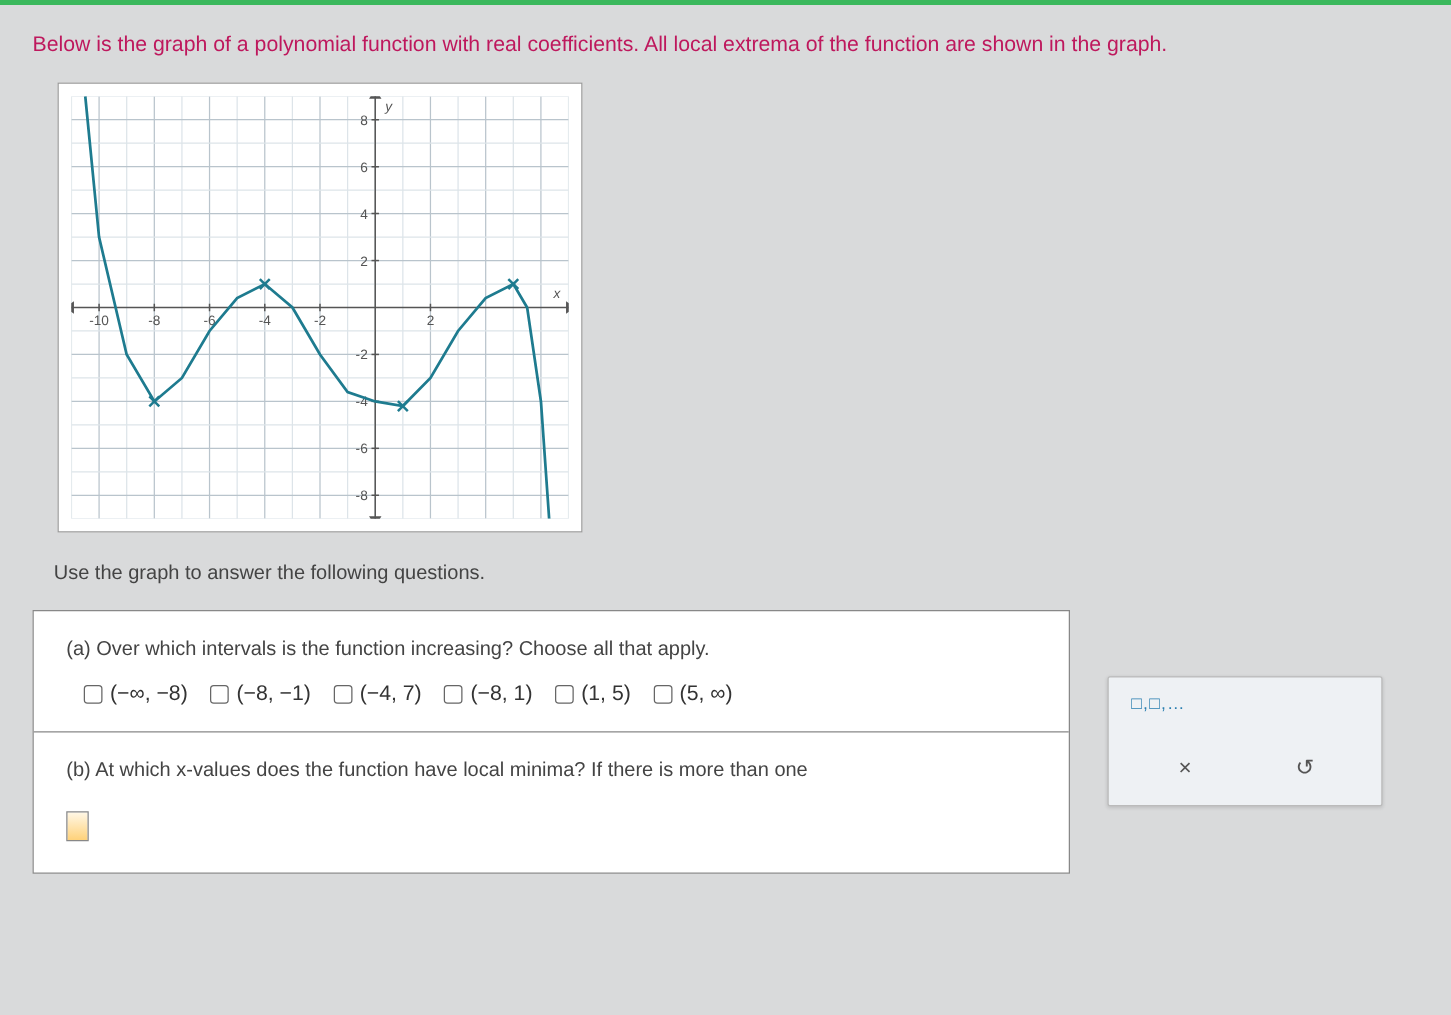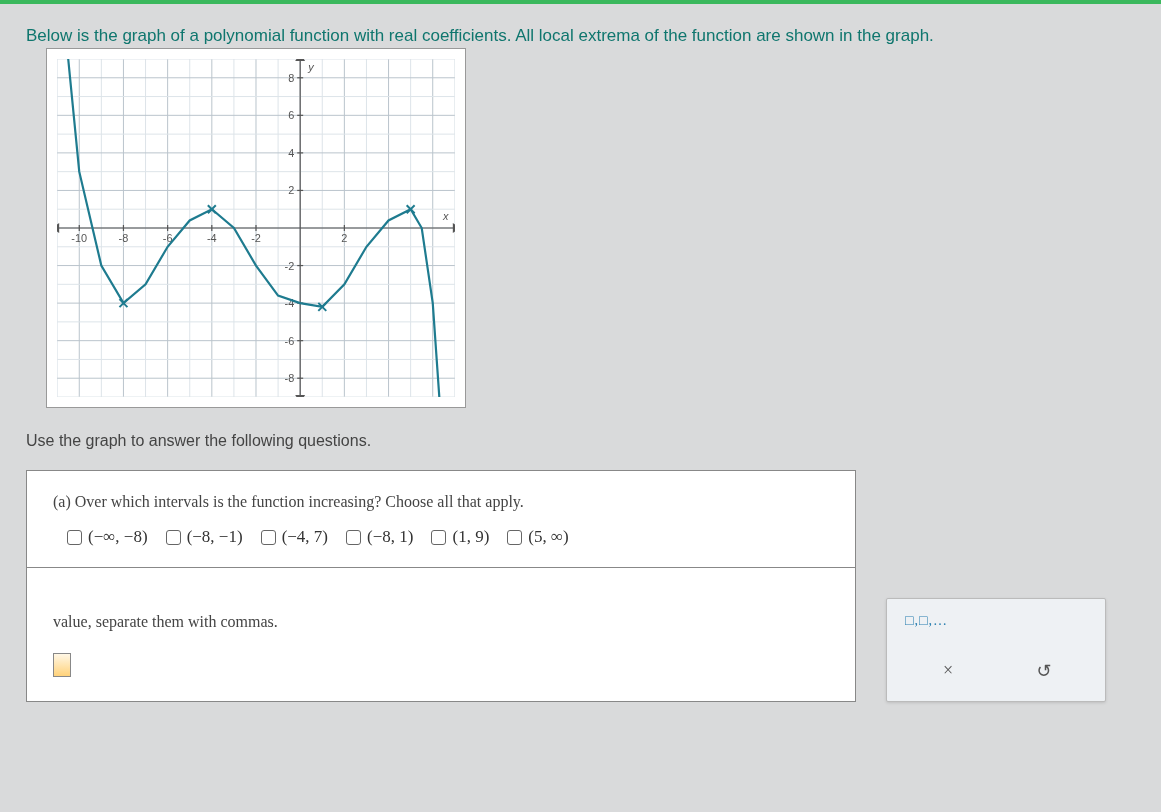--- a/index.html
+++ b/index.html
@@ -6,41 +6,41 @@
   body {
     font-family: Arial, Helvetica, sans-serif;
     background: #d9dadb;
     width: 1161px;
     height: 812px;
     overflow: hidden;
     color: #333;
   }
   .top-bar { height: 4px; background: #3bb85d; }
   .page { padding: 20px 26px; }
-  .intro { font-size: 17px; color: #0f766e; line-height: 1.4; }
+  .intro { font-size: 17px; color: #be185d; margin-bottom: 18px; line-height: 1.4; }
   .chart-box {
     width: 420px; height: 360px;
     background: #fff;
     border: 1px solid #999;
     margin-left: 20px;
     position: relative;
     padding: 10px;
   }
   .chart-svg { width: 100%; height: 100%; display: block; }
   .grid-line { stroke: #b9c4cc; stroke-width: 1; }
   .grid-line-light { stroke: #dde4e9; stroke-width: 1; }
   .axis { stroke: #555; stroke-width: 1.2; }
   .curve { stroke: #1e7b8f; stroke-width: 2.2; fill: none; }
   .tick-lbl { font-size: 11px; fill: #555; font-family: Arial; }
   .axis-lbl { font-size: 11px; fill: #555; font-style: italic; }
   .arrow { fill: #555; }
 
-  .instr { font-size: 16px; color: #444; margin: 24px 0 20px 0; }
-
-  .qa-row { display: flex; gap: 30px; align-items: flex-end; font-family: Liberation Serif, serif; }
+  .instr { font-size: 16px; color: #444; margin: 24px 0 20px 17px; }
+
+  .qa-row { display: flex; gap: 30px; align-items: center; }
   .qa-box {
     width: 830px;
     background: #fff;
     border: 1px solid #888;
   }
   .qa-section { padding: 20px 26px; border-bottom: 1px solid #888; }
   .qa-section:last-child { border-bottom: none; }
   .q-text { font-size: 16px; color: #444; margin-bottom: 14px; line-height: 1.4; }
   .opts { display: flex; flex-wrap: wrap; gap: 18px; align-items: center; font-size: 17px; color: #333; padding-left: 14px;}
   .opt { display: inline-flex; align-items: center; gap: 6px; white-space: nowrap; }
@@ -210,33 +210,32 @@
             <span class="opt">
               <span class="chk"></span>
               <span class="opt-lbl">(−4, 7)</span>
             </span>
             <span class="opt">
               <span class="chk"></span>
               <span class="opt-lbl">(−8, 1)</span>
             </span>
             <span class="opt">
               <span class="chk"></span>
-              <span class="opt-lbl">(1, 9)</span>
+              <span class="opt-lbl">(1, 5)</span>
             </span>
             <span class="opt">
               <span class="chk"></span>
               <span class="opt-lbl">(5, ∞)</span>
             </span>
           </div>
       </div>
 
       <div class="qa-section">
         <p class="q-text">
-          <br>
-          <span>value, separate them with commas.</span>
+          <span>(b) At which x-values does the function have local minima? If there is more than one</span><br>
         </p>
         <span class="answer-field" value=""></span>
       </div>
 
     </div>
 
     <div class="side-box">
       <div class="side-top">
         <span class="glyph">□,□,…</span>
       </div>

